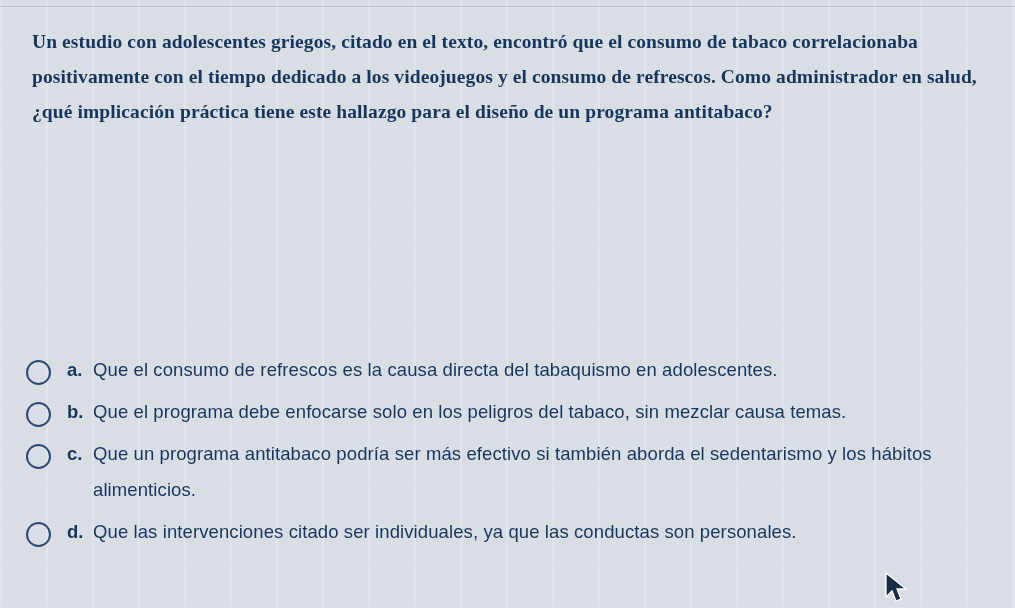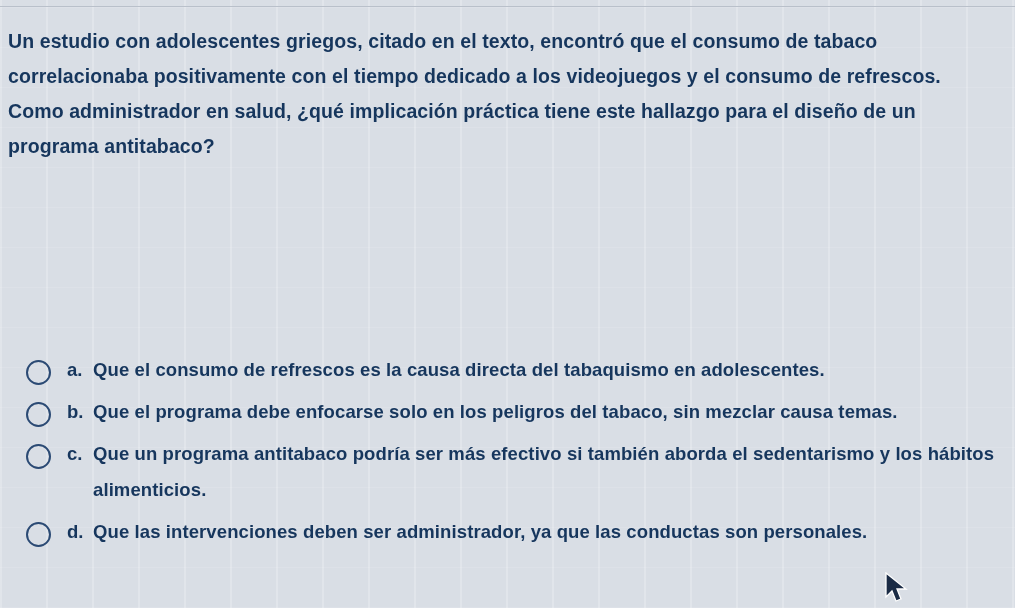--- a/index.html
+++ b/index.html
@@ -36,22 +36,23 @@
     position: absolute;
     top: 6px;
     left: 0;
     width: 1015px;
     height: 1px;
     background: #b9c0ca;
   }
   .question-block {
     position: absolute;
     top: 24px;
-    left: 8px;
+    left: 32px;
     width: 968px;
+    font-family: Liberation Serif, serif;
   }
   .question-text {
     font-size: 19.5px;
     font-weight: bold;
     line-height: 35px;
     letter-spacing: 0.1px;
     color: #16365d;
   }
   .options {
     position: absolute;
@@ -78,21 +79,21 @@
     flex: 0 0 auto;
     width: 26px;
     font-size: 18.5px;
     font-weight: bold;
     line-height: 36px;
     color: #16365d;
   }
   .opt-text {
     flex: 1 1 auto;
     font-size: 18.5px;
-    font-weight: bold;
+    font-weight: normal;
     line-height: 36px;
     color: #16365d;
     letter-spacing: 0.1px;
   }
   .cursor {
     position: absolute;
     left: 884px;
     top: 572px;
     width: 26px;
     height: 32px;
@@ -125,20 +126,20 @@
 
   <div class="option">
     <div class="radio"></div>
     <div class="opt-letter">c.</div>
     <div class="opt-text">Que un programa antitabaco podría ser más efectivo si también aborda el sedentarismo y los hábitos alimenticios.</div>
   </div>
 
   <div class="option">
     <div class="radio"></div>
     <div class="opt-letter">d.</div>
-    <div class="opt-text">Que las intervenciones deben ser administrador, ya que las conductas son personales.</div>
+    <div class="opt-text">Que las intervenciones citado ser individuales, ya que las conductas son personales.</div>
   </div>
 
 </div>
 
 <svg class="cursor" viewBox="0 0 26 32">
   <polygon points="2,1 2,25 8,19 12,29 17,27 13,17 22,17" fill="#1a2b45" stroke="#ffffff" stroke-width="1.3"></polygon>
 </svg>
 
 </body></html>

